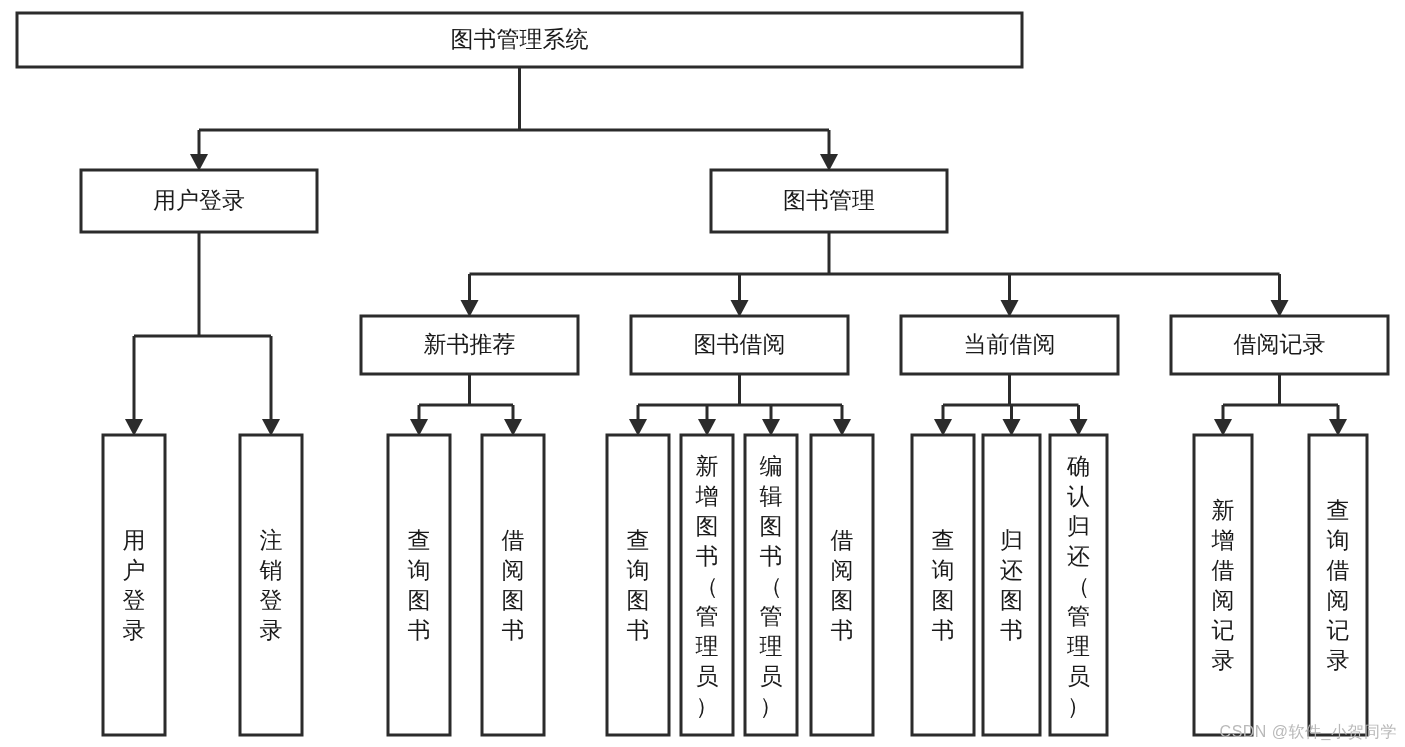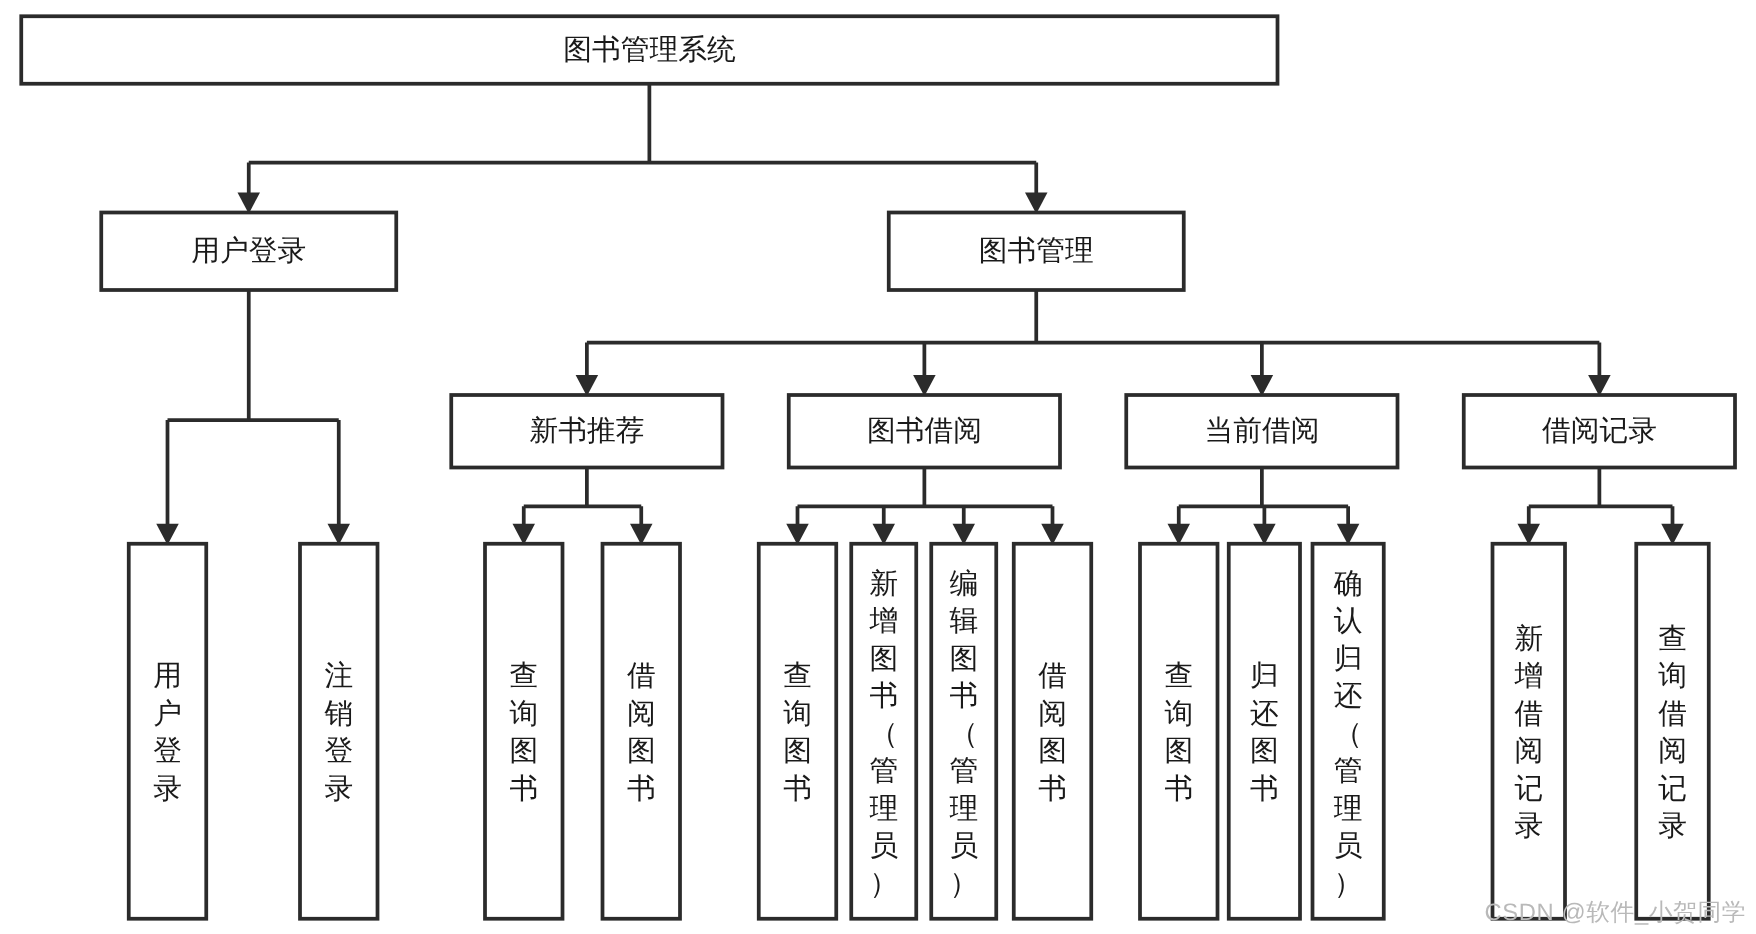--- a/index.html
+++ b/index.html
@@ -46,21 +46,21 @@
   }
   .arrow-head {
     fill: #2b2b2b;
     stroke: none;
   }
   .watermark {
     position: absolute;
     right: 8px;
     bottom: 4px;
     font-family: "Liberation Sans", "DejaVu Sans", sans-serif;
-    font-size: 19px;
+    font-size: 16px;
     color: #b9b9b9;
     white-space: nowrap;
     letter-spacing: 0.5px;
     pointer-events: none;
   }
 </style>
 </head>
 <body>
 
 <svg id="diagram" viewBox="0 0 1405 747">

